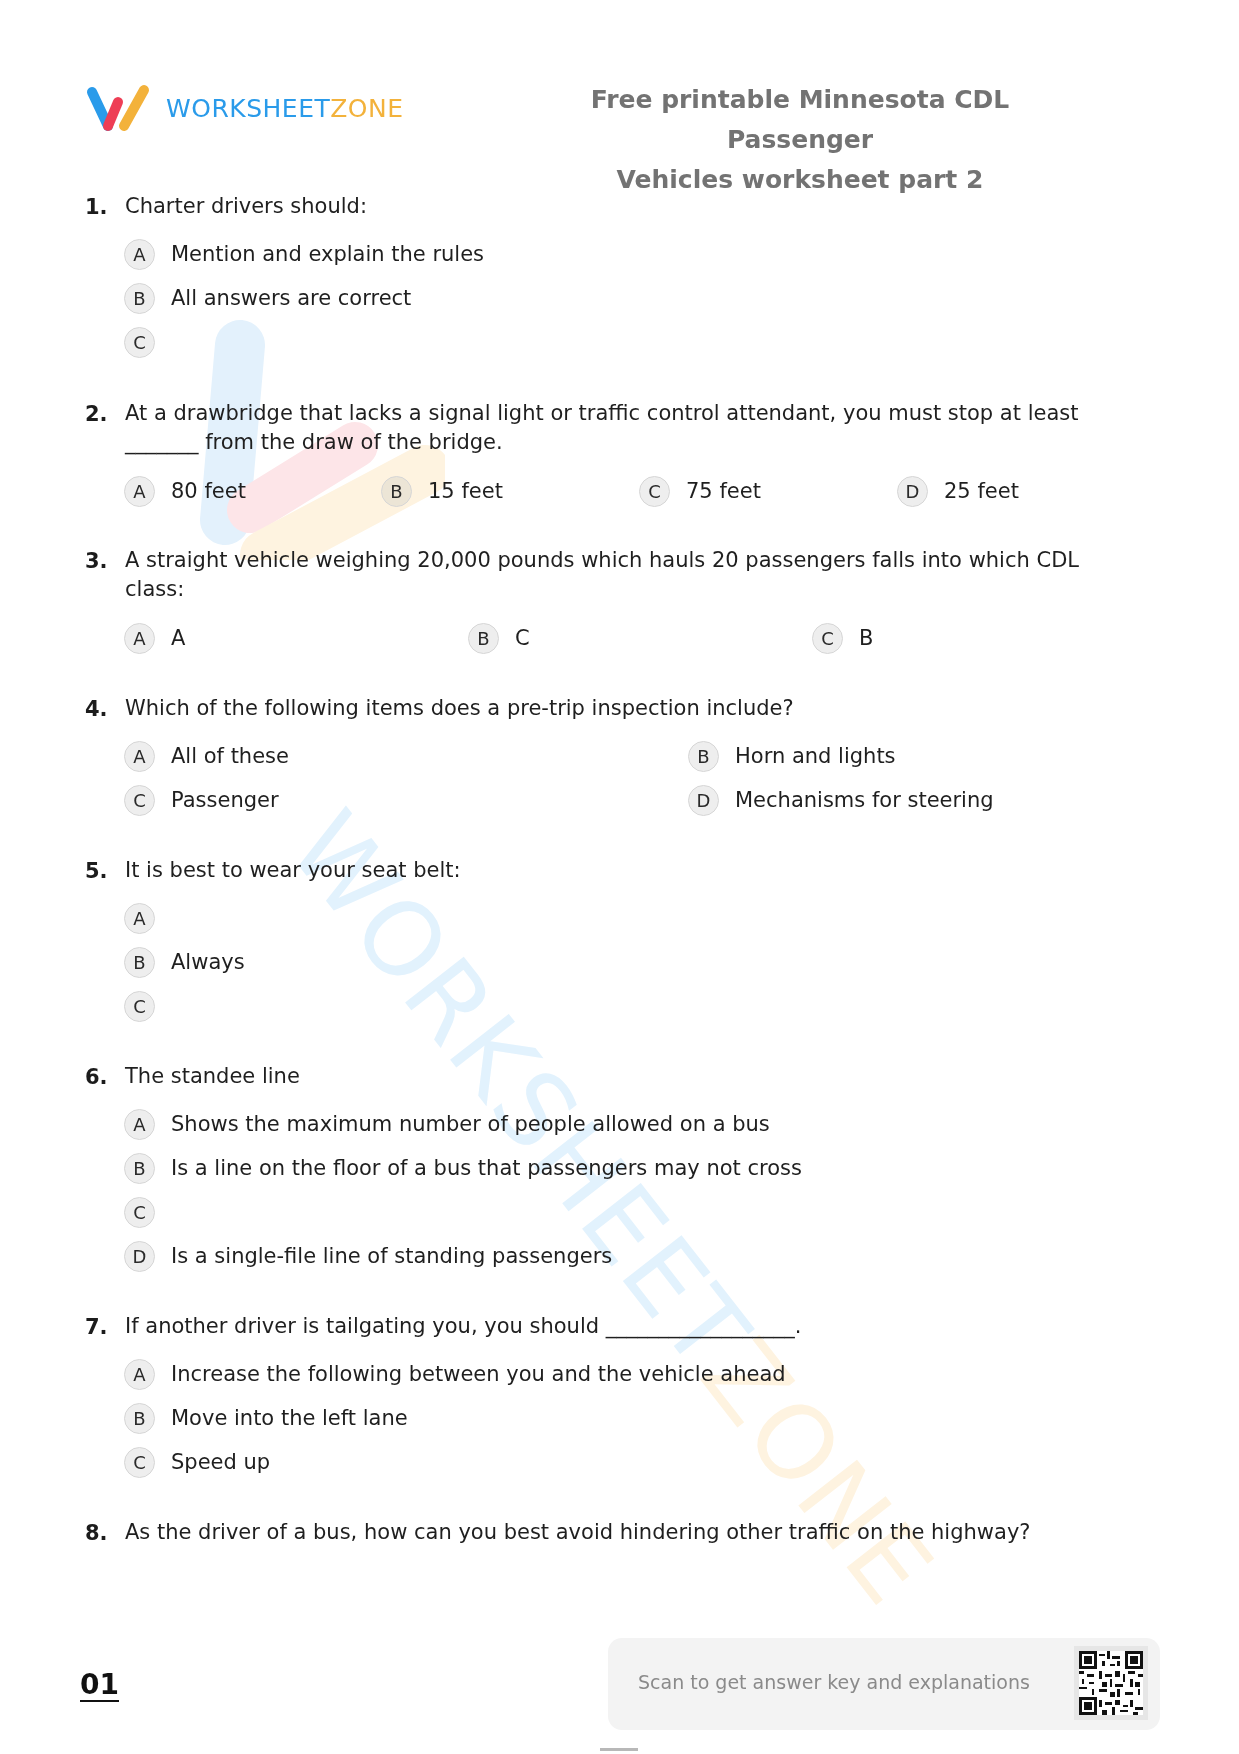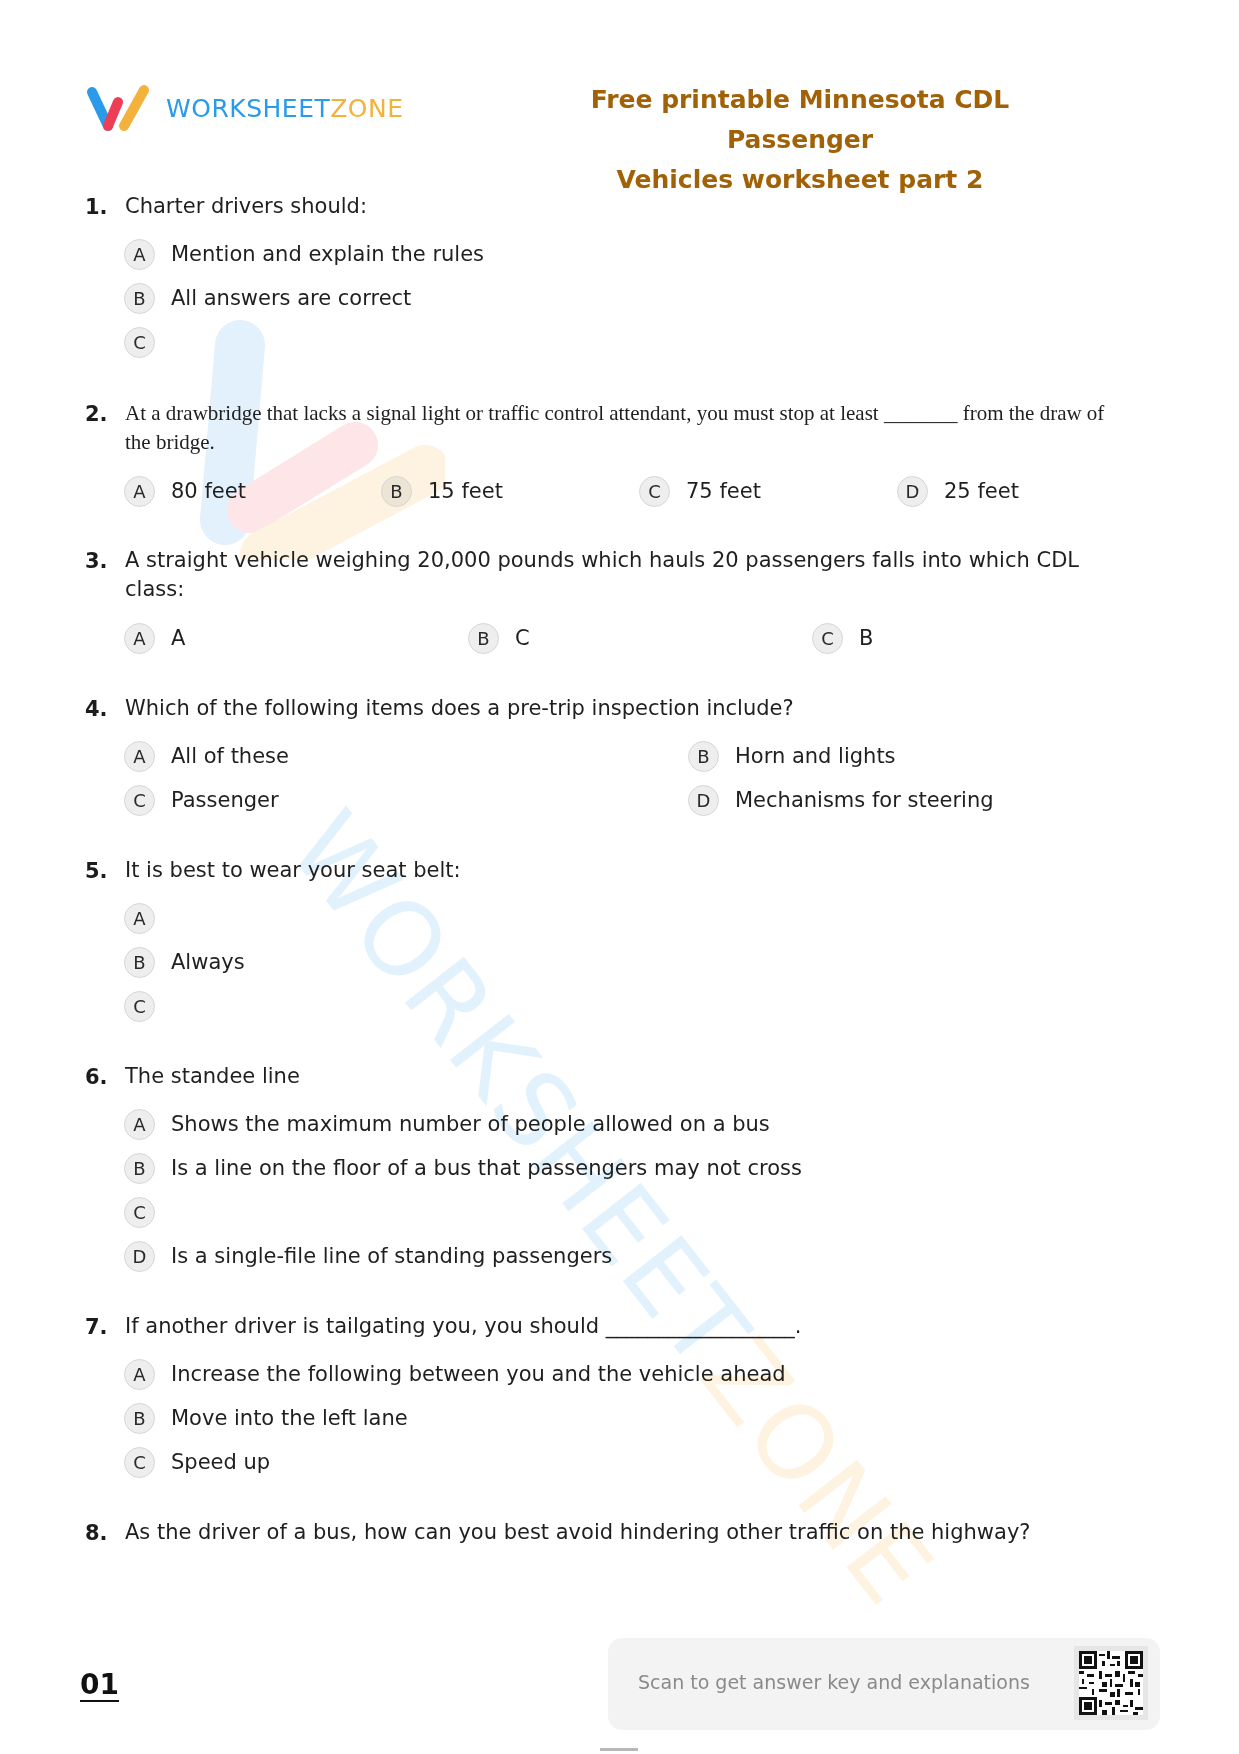--- a/index.html
+++ b/index.html
@@ -18,21 +18,21 @@
     .wm-text .wm-b { color:#fef3e0; }
 
     .header { position:absolute; left:0; top:0; width:100%; height:170px; z-index:1; }
     .logo { position:absolute; left:84px; top:82px; display:flex; align-items:center; }
     .logo-mark { width:70px; height:52px; }
     .logo-text { margin-left:12px; font-family:"DejaVu Sans", sans-serif; font-size:25px; letter-spacing:0.5px; }
     .logo-text .lt-a { color:#2a9bea; }
     .logo-text .lt-b { color:#f3b23b; }
     .title {
       position:absolute; left:520px; top:80px; width:560px; text-align:center;
-      font-family:"DejaVu Sans", sans-serif; font-weight:bold; font-size:25px; line-height:40px; color:#a16207;
+      font-family:"DejaVu Sans", sans-serif; font-weight:bold; font-size:25px; line-height:40px; color:#737373;
     }
 
     .questions { position:absolute; left:0; top:0; width:100%; z-index:1; }
     .q { position:absolute; left:0; width:100%; }
     .q-num {
       position:absolute; left:85px; width:28px;
       font-family:"DejaVu Sans", sans-serif; font-weight:bold; font-size:21px; color:#1c1c1c;
     }
     .q-text {
       position:absolute; left:125px; width:995px;
@@ -109,21 +109,21 @@
       <span class="opt-badge">B</span>
       <span class="opt-text">All answers are correct</span>
     </div>
     <div class="opt" style="left:124px; top:130px;">
       <span class="opt-badge">C</span>
     </div>
   </div>
 
   <div class="q" style="top:402px;">
     <div class="q-num" style="top:0;">2.</div>
-    <div class="q-text" style="top:-3px;font-family:Liberation Serif, serif;">At a drawbridge that lacks a signal light or traffic control attendant, you must stop at least _______ from the draw of the bridge.</div>
+    <div class="q-text" style="top:-3px;">At a drawbridge that lacks a signal light or traffic control attendant, you must stop at least _______ from the draw of the bridge.</div>
     <div class="opt" style="left:124px; top:72px;">
       <span class="opt-badge">A</span>
       <span class="opt-text">80 feet</span>
     </div>
     <div class="opt" style="left:381px; top:72px;">
       <span class="opt-badge hl">B</span>
       <span class="opt-text">15 feet</span>
     </div>
     <div class="opt" style="left:639px; top:72px;">
       <span class="opt-badge">C</span>

